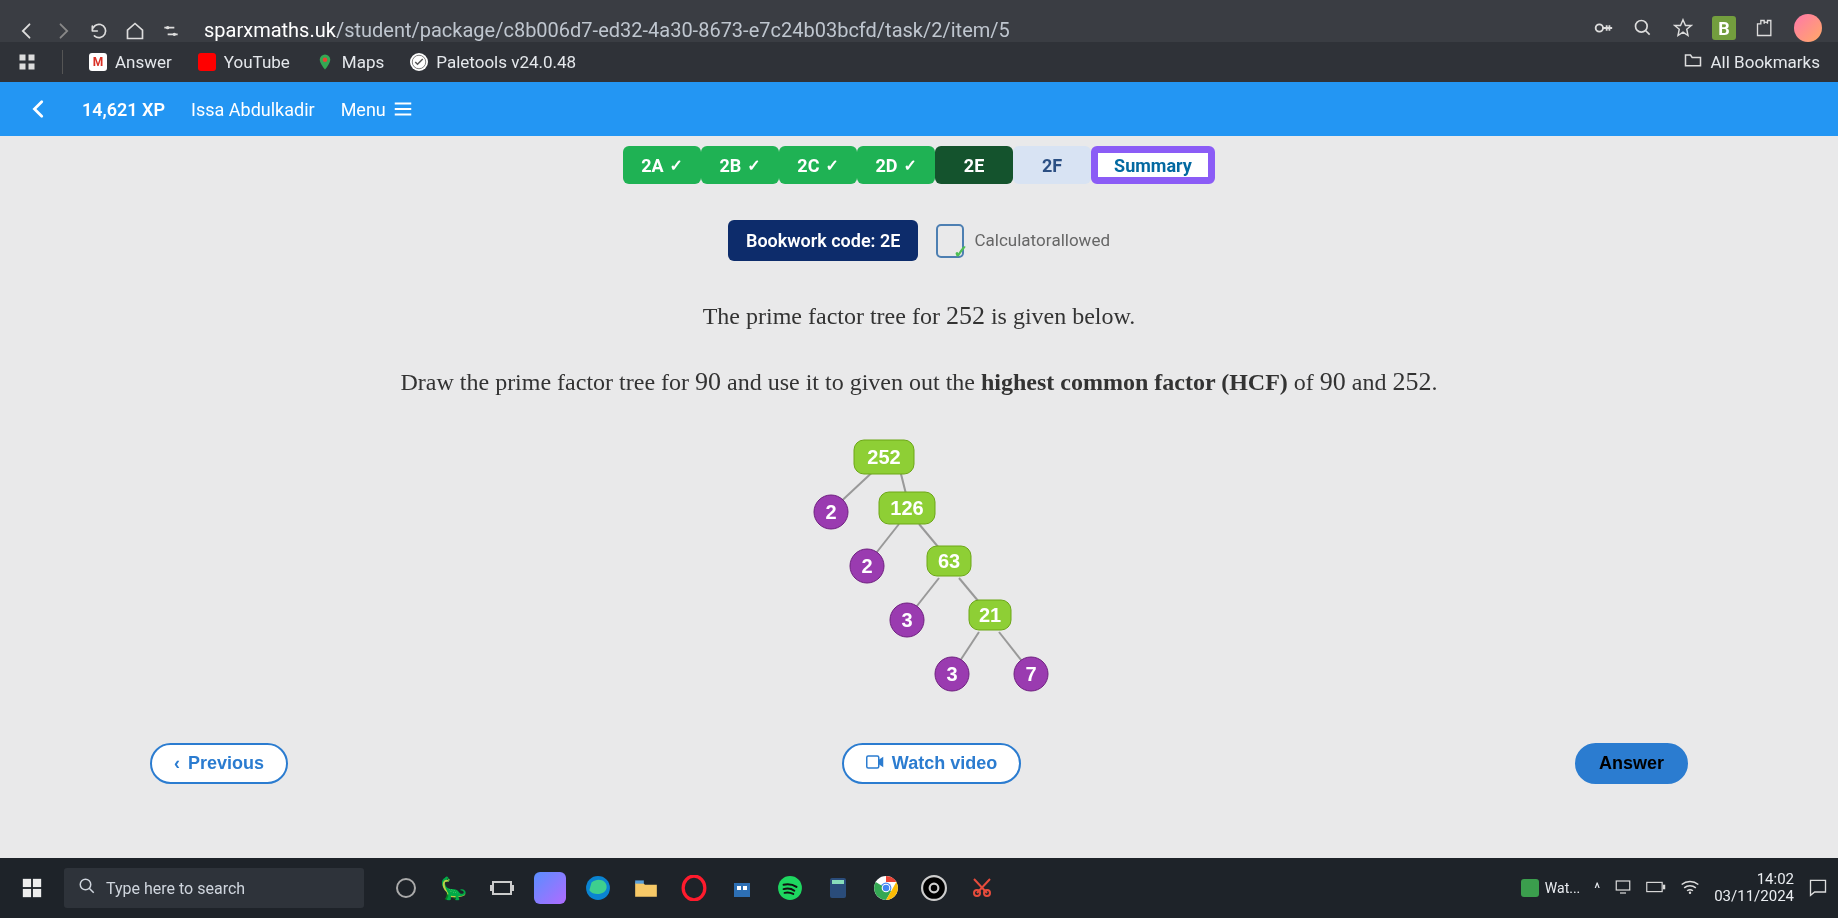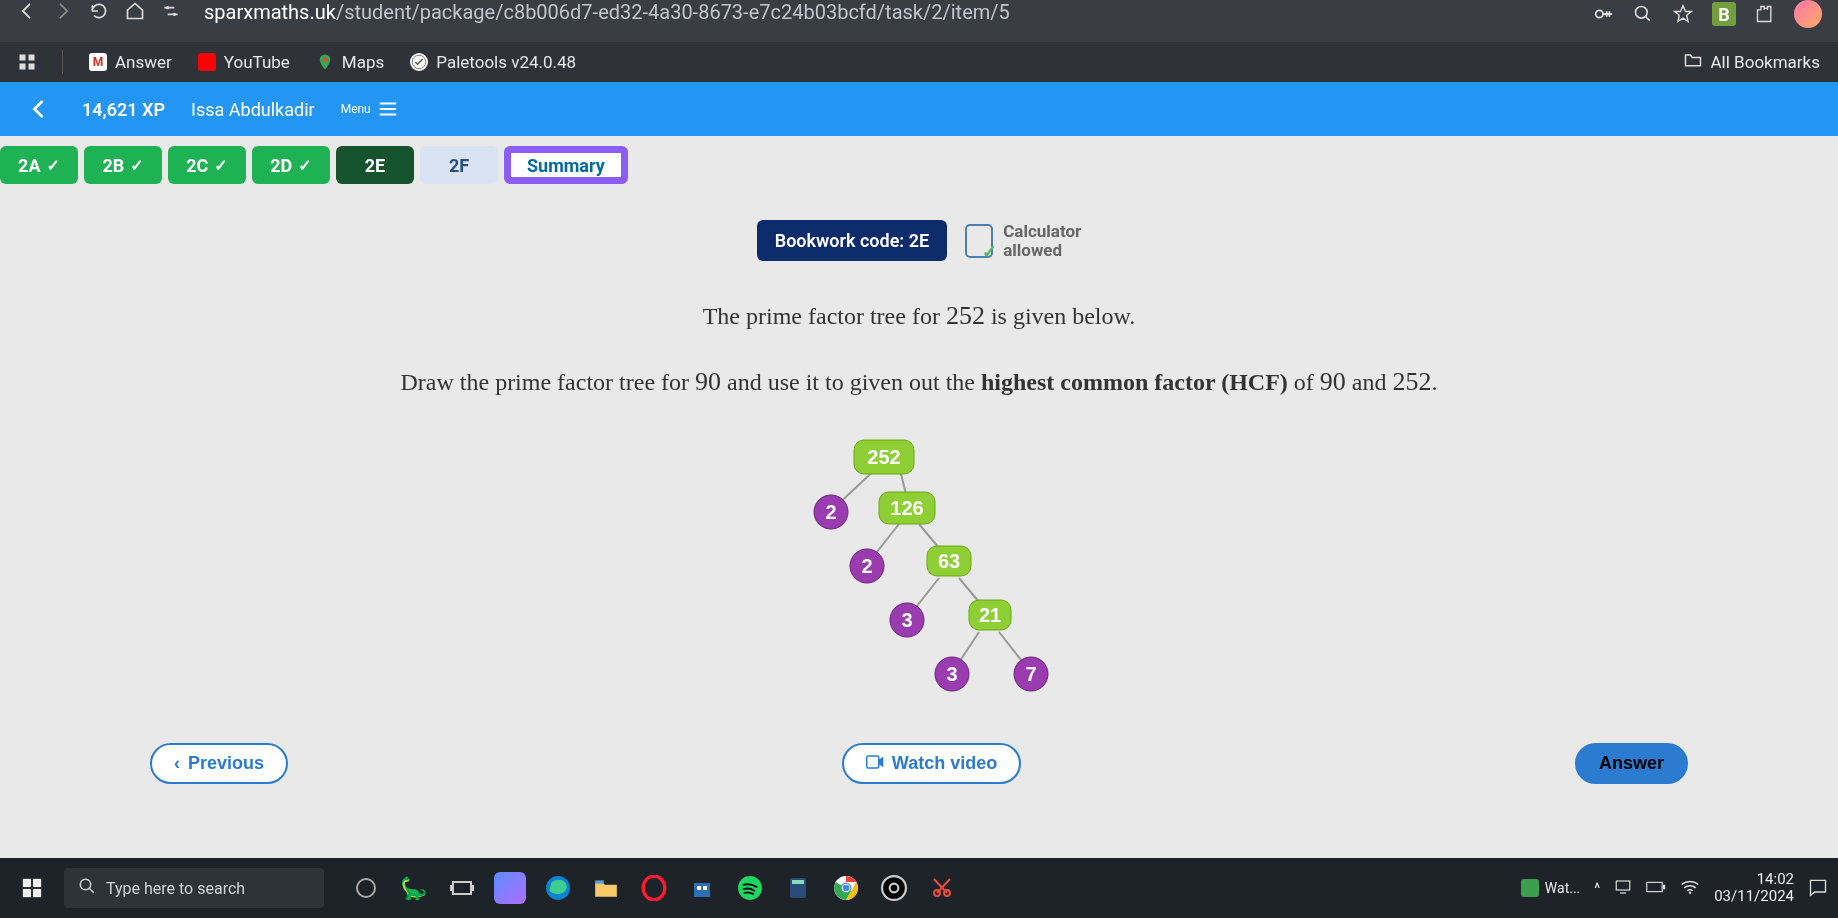--- a/index.html
+++ b/index.html
@@ -9,21 +9,21 @@
     width: 1838px;
     height: 918px;
     overflow: hidden;
     position: relative;
   }
   
   .browser-top {
     height: 42px;
     background: #3a3d43;
     display: flex;
-    align-items: flex-start;
+    align-items: flex-end;
     gap: 14px;
     padding: 0 16px;
     color: #ddd;
     font-size: 18px;
   }
   .nav-icon { width: 22px; height:22px; display:flex; align-items:center; justify-content:center; cursor:pointer;}
   .url-bar {
     flex: 1;
     color: #bfc6cf;
     font-size: 20px;
@@ -56,31 +56,31 @@
     padding: 0 22px;
     gap: 26px;
     font-size: 22px;
   }
   .app-back {
     width: 34px; height:34px; display:flex; align-items:center; justify-content:center; cursor:pointer;
   }
   .app-title { font-weight:600; flex:1; }
   .xp-text { font-weight:600; font-size:18px; }
   .user-name { font-size:18px; }
-  .menu-btn { display:flex; align-items:center; gap:6px; font-size:12px; cursor:pointer; }
+  .menu-btn { display:flex; align-items:center; gap:6px; font-size:18px; cursor:pointer; }
   
   .content {
     background:#e9e9ea;
     position:absolute;
     top:136px; left:0; right:0; bottom:60px;
     padding-top: 10px;
   }
   .tabs-row {
     display:flex;
-    gap:6px;
+    justify-content:center;
     margin-top:0;
     align-items:center;
   }
   .tab {
     min-width:78px;
     height:38px;
     border-radius:6px;
     display:flex;
     align-items:center;
     justify-content:center;
@@ -110,21 +110,21 @@
     font-weight:600;
     font-size:18px;
   }
   .calc-allowed { display:flex; align-items:center; gap:10px; color:#666; font-size:17px;}
   .calc-icon {
     width:28px; height:34px; border:2px solid #4d7fb2; border-radius:5px; position:relative;
   }
   .calc-icon::after {
     content:"✓"; position:absolute; bottom:-6px; right:-6px; color:#4fbf55; font-weight:900; font-size:18px;
   }
-  .calc-text { display:flex; flex-direction:column; line-height:1.1;font-weight:bold;}
+  .calc-text { display:flex; flex-direction:row; line-height:1.1;}
   .question {
     text-align:center;
     font-size:24px;
     color:#333;
     width: 1200px;
     margin: 34px auto 0 auto;
     line-height:1.6;
     font-family: Georgia, 'Times New Roman', serif;
   }
   .question .num { font-family: Georgia, serif; font-size:26px;}
@@ -177,21 +177,21 @@
     align-items:center;
     color:#eaedf1;
     padding:0 10px;
     gap:10px;
     font-size:16px;
   }
   .start-btn {
     width:44px; height:44px; display:flex; align-items:center; justify-content:center; cursor:pointer;
   }
   .search-box {
-    width:260px; height:40px; background:#2e333a;
+    width:300px; height:40px; background:#2e333a;
     border-radius:3px; display:flex; align-items:center; gap:10px;
     padding:0 14px; color:#cfd5dd;
   }
   .task-icons { display:flex; gap:16px; align-items:center; margin-left:16px; flex:1;}
   .task-pin { width:32px; height:32px; border-radius:4px; display:flex; align-items:center; justify-content:center;}
   .tray { display:flex; align-items:center; gap:14px; font-size:14px;}
   .clock { text-align:right; line-height:1.15; font-size:15px;}
 </style>
 </head>
 <body>

